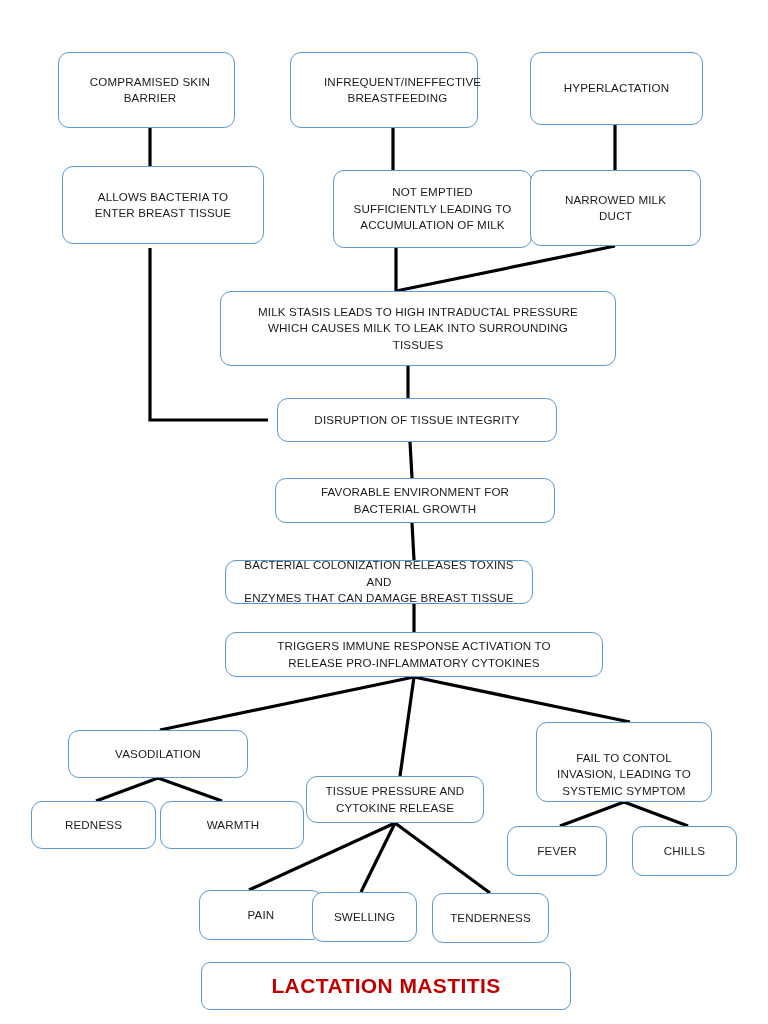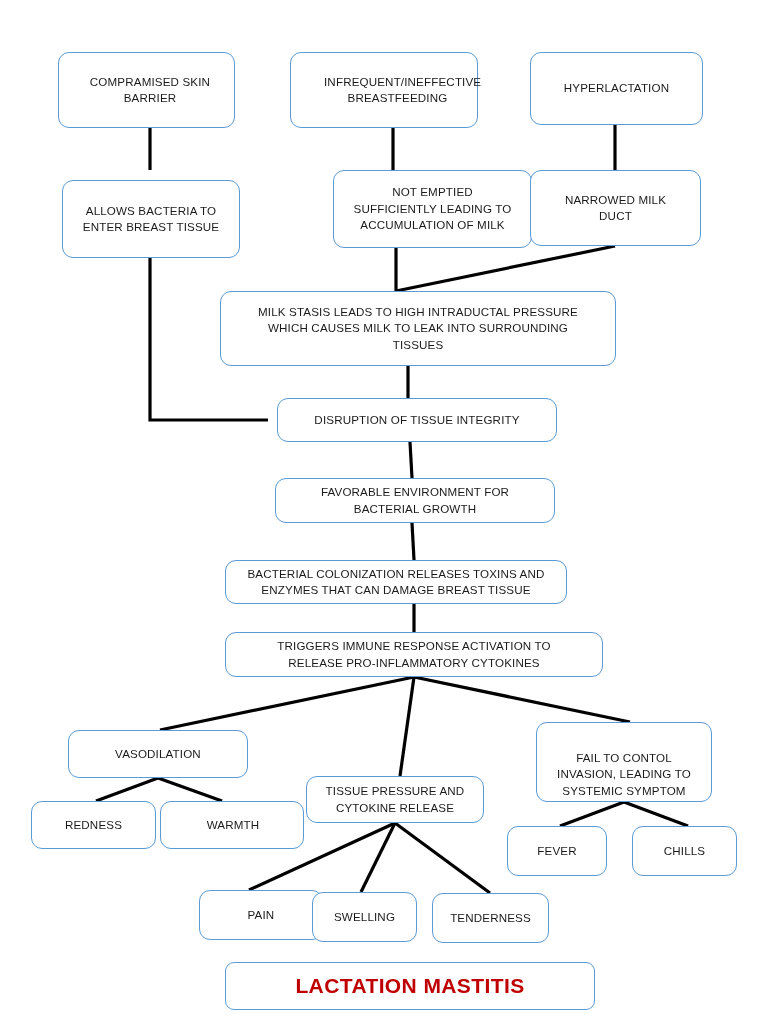--- a/index.html
+++ b/index.html
@@ -91,21 +91,21 @@
       <span class="label">COMPRAMISED SKIN
 BARRIER</span>
     </div>
     <div class="node" style="left: 290px; top: 52px; width: 188px; height: 76px; padding-left: 33px;">
       <span class="label">INFREQUENT/INEFFECTIVE
 BREASTFEEDING</span>
     </div>
     <div class="node" style="left: 530px; top: 52px; width: 173px; height: 73px;">
       <span class="label">HYPERLACTATION</span>
     </div>
-    <div class="node" style="left: 62px; top: 180px; width: 178px; height: 78px;">
+    <div class="node" style="left: 62px; top: 166px; width: 202px; height: 78px;">
       <span class="label">ALLOWS BACTERIA TO
 ENTER BREAST TISSUE</span>
     </div>
     <div class="node" style="left: 293px; top: 170px; width: 199px; height: 78px; margin-left: 40px;">
       <span class="label">NOT EMPTIED
 SUFFICIENTLY LEADING TO
 ACCUMULATION OF MILK</span>
     </div>
     <div class="node" style="left: 530px; top: 170px; width: 171px; height: 76px;">
       <span class="label">NARROWED MILK
@@ -116,21 +116,21 @@
 WHICH CAUSES MILK TO LEAK INTO SURROUNDING
 TISSUES</span>
     </div>
     <div class="node" style="left: 277px; top: 398px; width: 280px; height: 44px;">
       <span class="label">DISRUPTION OF TISSUE INTEGRITY</span>
     </div>
     <div class="node" style="left: 275px; top: 478px; width: 280px; height: 45px;">
       <span class="label">FAVORABLE ENVIRONMENT FOR
 BACTERIAL GROWTH</span>
     </div>
-    <div class="node" style="left: 225px; top: 560px; width: 342px; height: 44px;">
+    <div class="node" style="left: 225px; top: 560px; width: 308px; height: 44px;">
       <span class="label">BACTERIAL COLONIZATION RELEASES TOXINS AND
 ENZYMES THAT CAN DAMAGE  BREAST TISSUE</span>
     </div>
     <div class="node" style="left: 225px; top: 632px; width: 378px; height: 45px;">
       <span class="label">TRIGGERS IMMUNE RESPONSE ACTIVATION  TO
 RELEASE PRO-INFLAMMATORY CYTOKINES</span>
     </div>
     <div class="node" style="left: 68px; top: 730px; width: 180px; height: 48px;">
       <span class="label">VASODILATION</span>
     </div>
@@ -157,16 +157,16 @@
     </div>
     <div class="node" style="left: 199px; top: 890px; width: 124px; height: 50px;">
       <span class="label">PAIN</span>
     </div>
     <div class="node" style="left: 312px; top: 892px; width: 105px; height: 50px;">
       <span class="label">SWELLING</span>
     </div>
     <div class="node" style="left: 432px; top: 893px; width: 117px; height: 50px;">
       <span class="label">TENDERNESS</span>
     </div>
-    <div class="node terminal" style="left: 201px; top: 962px; width: 370px; height: 48px; margin-left: 24px;">
+    <div class="node terminal" style="left: 201px; top: 962px; width: 370px; height: 48px;">
       <span class="label">LACTATION MASTITIS</span>
     </div>
   </div>
 
 </body></html>

